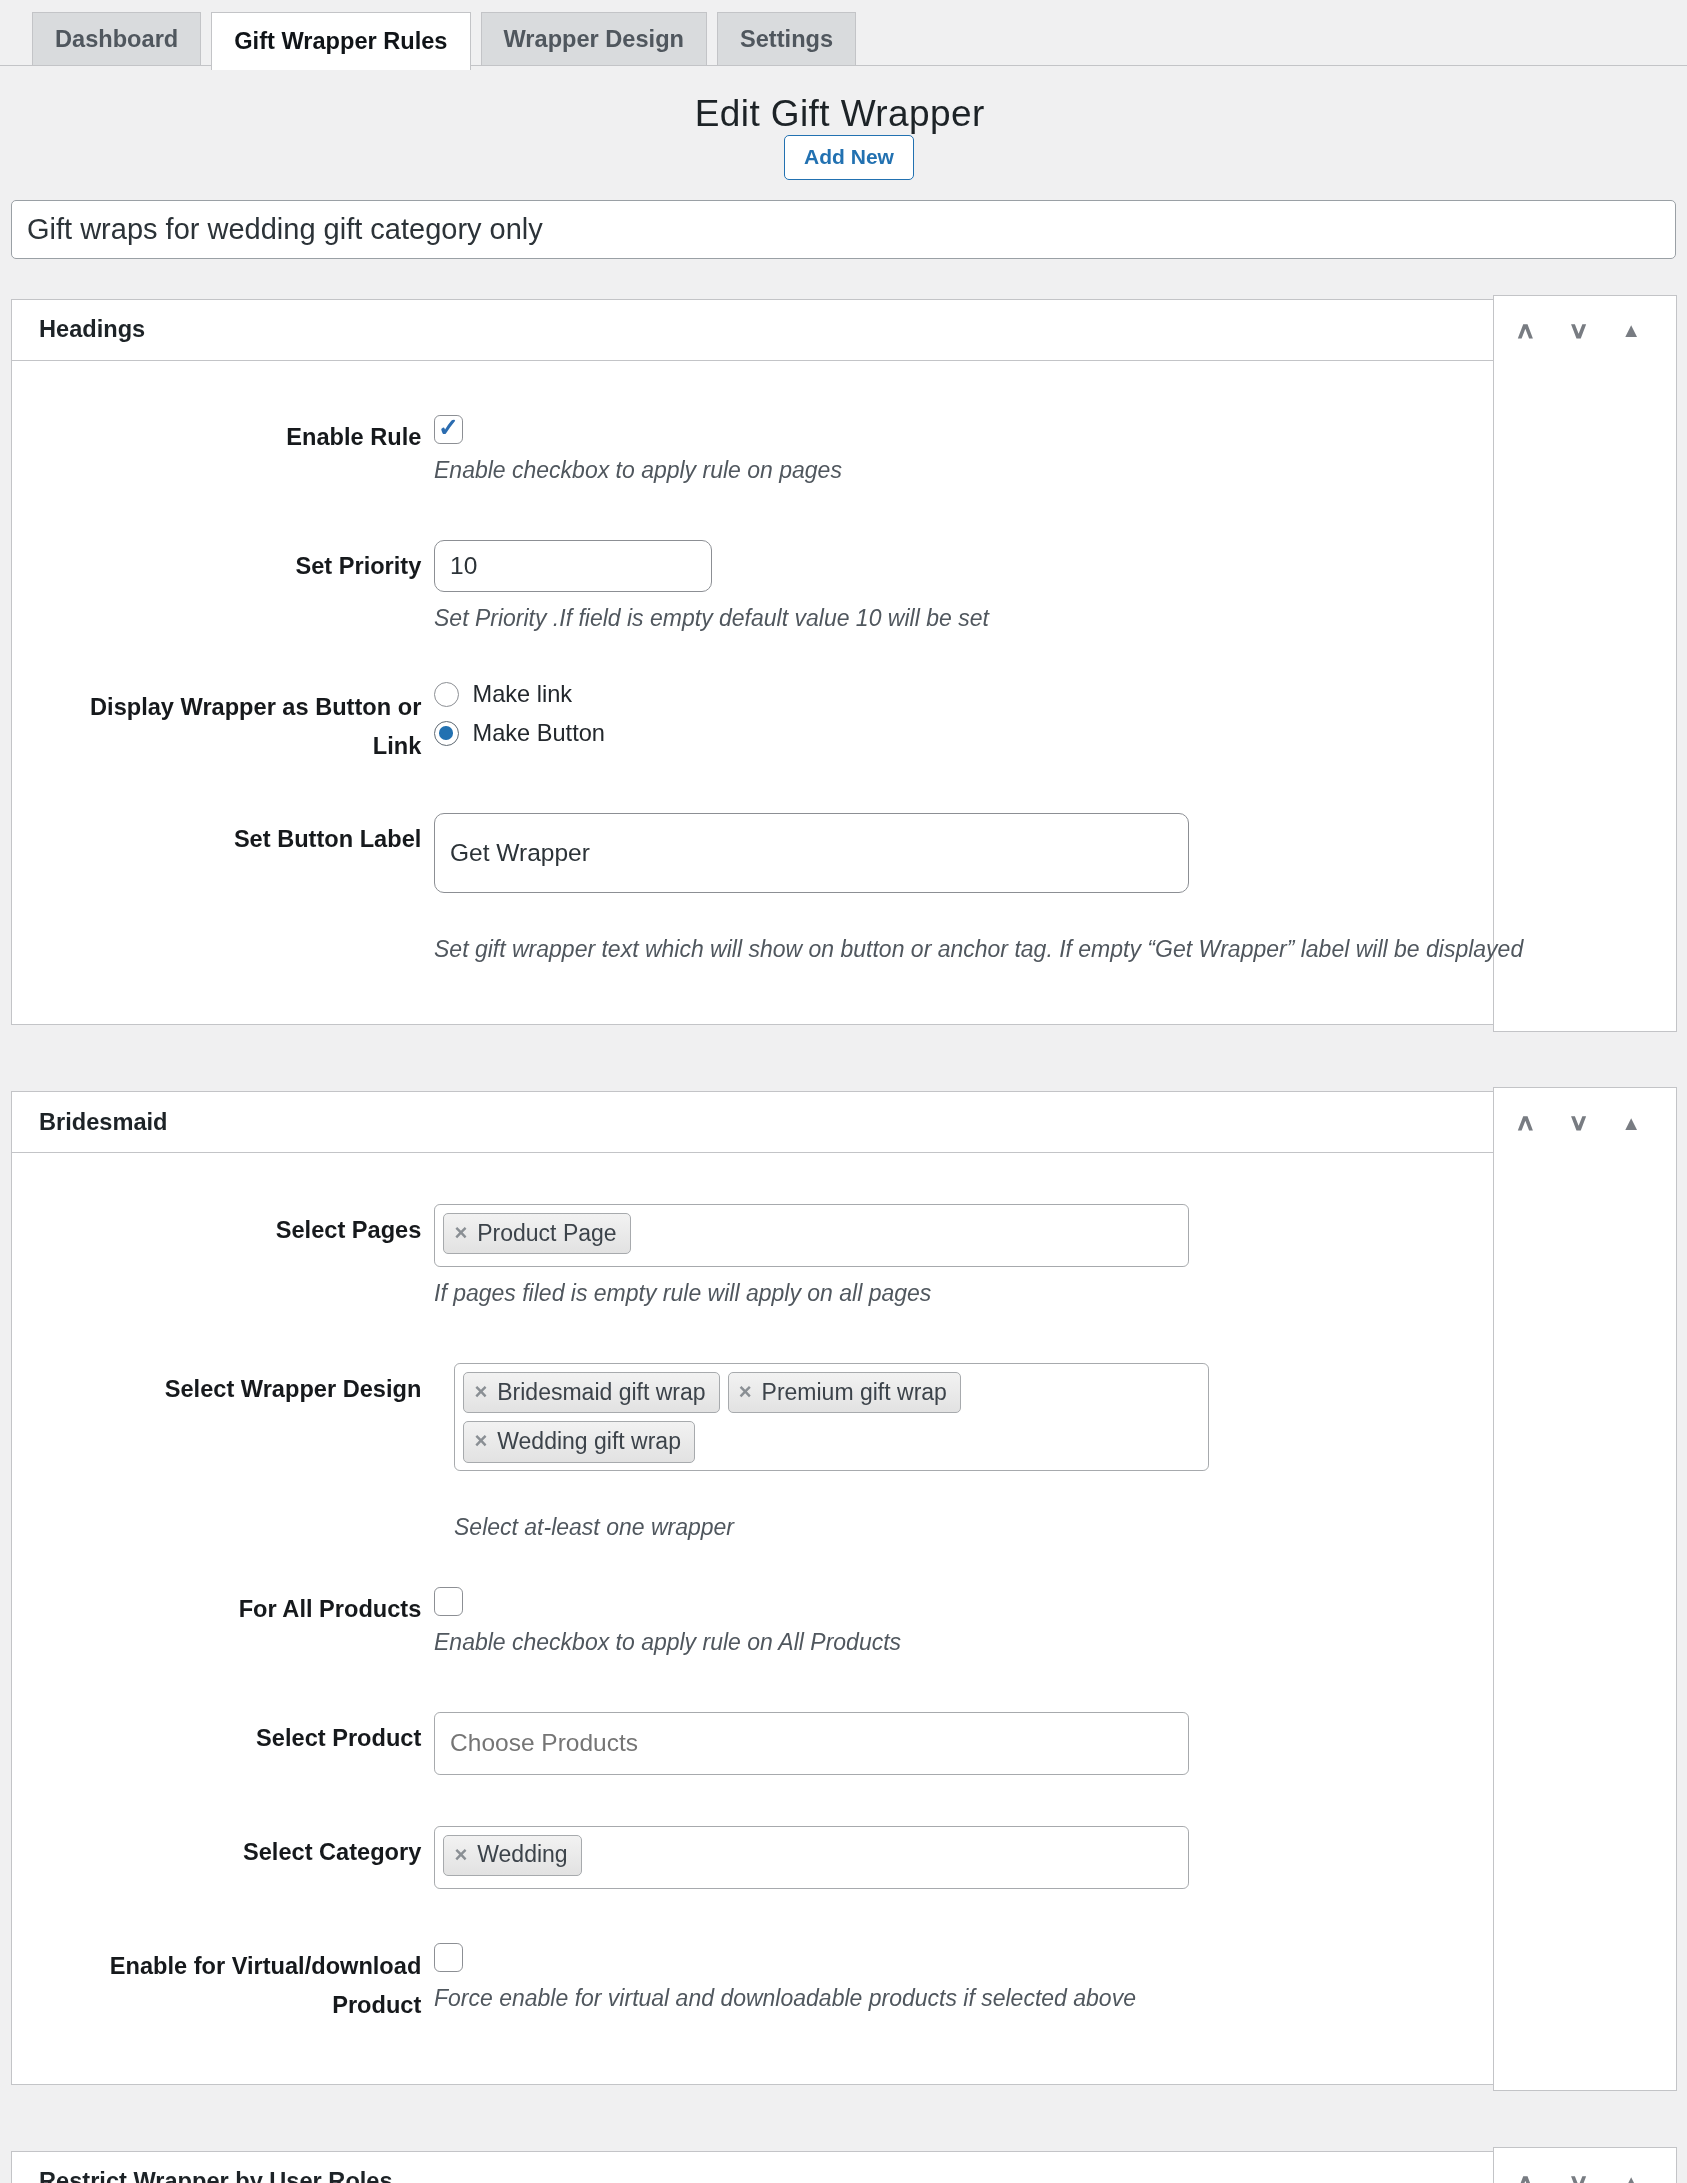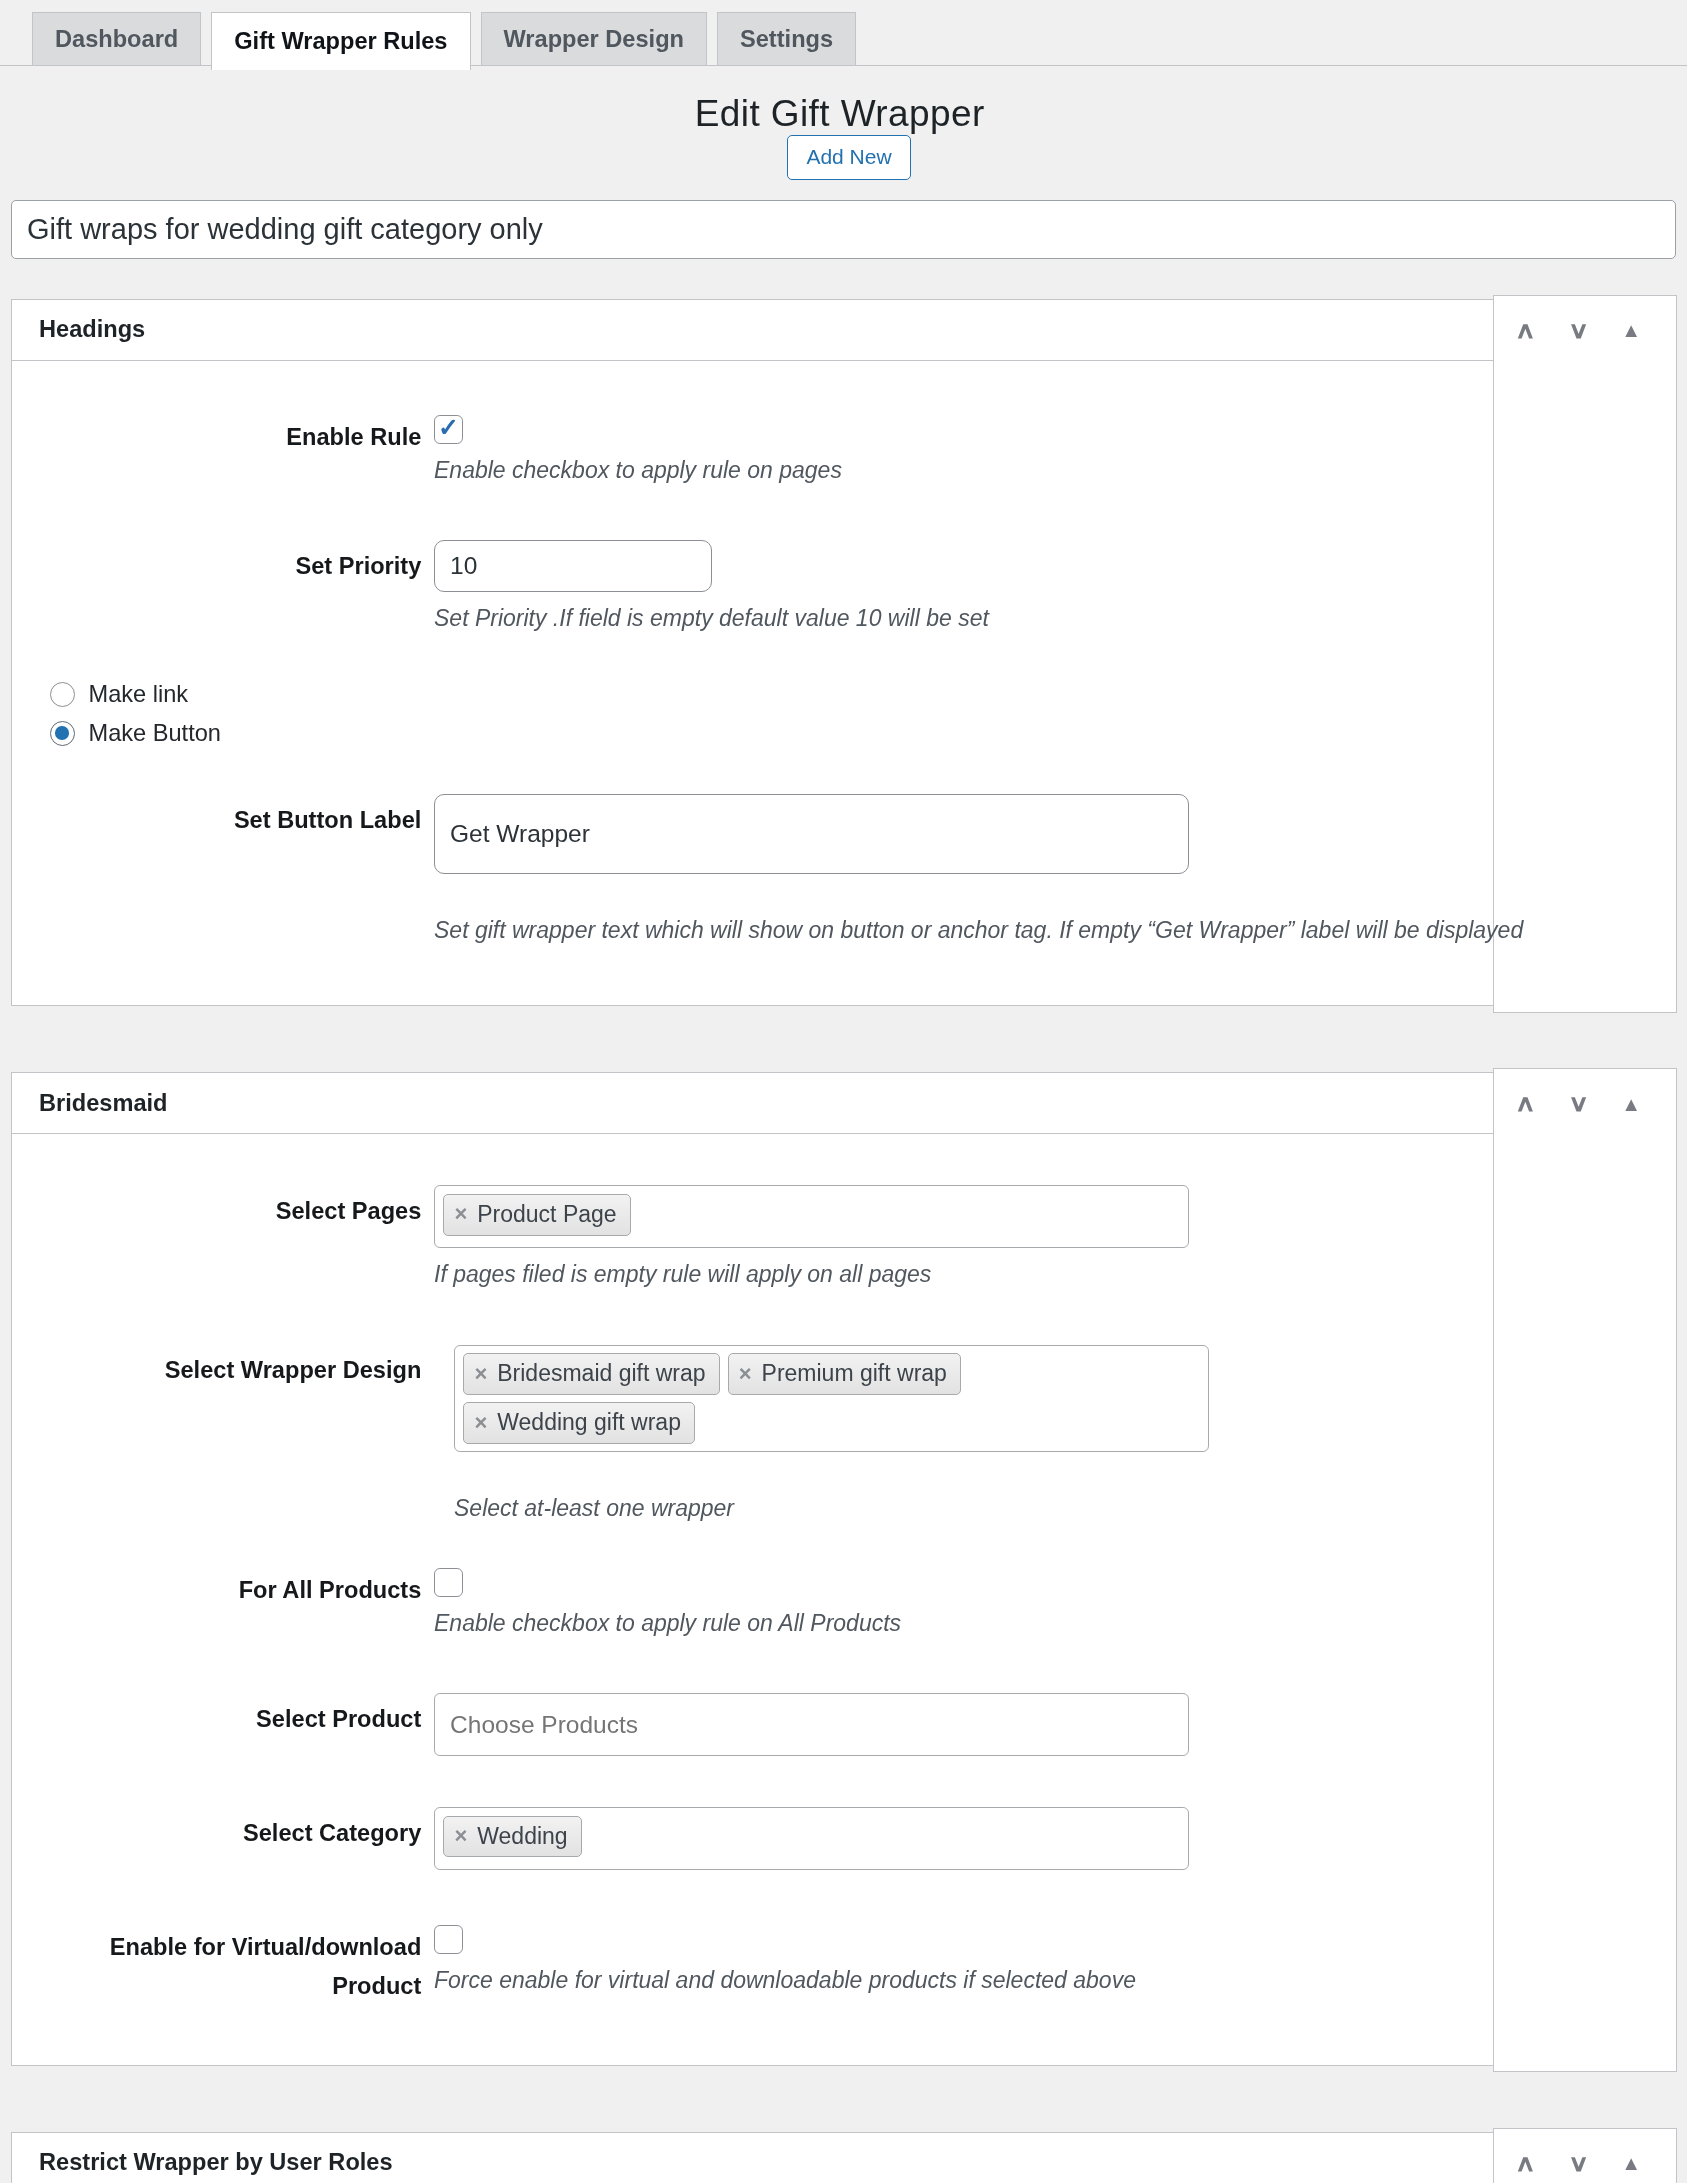--- a/index.html
+++ b/index.html
@@ -45,21 +45,21 @@
     font-size: 37px; font-weight: 400; color: #1d2327;
     margin: 0;
     letter-spacing: 0.4px;
   }
   .add-new-btn {
     margin-left: 18.6px;
     background: #ffffff;
     border: 1.7px solid #2271b1;
     border-radius: 5px;
     color: #2271b1;
-    font-size: 21px; font-weight: 400;
+    font-size: 21px; font-weight: 700;
     font-family: "Liberation Sans", sans-serif;
     padding: 9.3px 18.6px;
     cursor: pointer;
   }
 
   
   .title-input {
     display: block;
     width: 1665px;
     margin: 20px 11px 0 11px;
@@ -281,20 +281,21 @@
 
     <div class="form-row mb-56">
       <div class="row-label">Set Priority</div>
       <div class="row-field">
         <input class="text-input input-small" type="text" value="10" style="">
         <div class="help-text">Set Priority .If field is empty default value 10 will be set</div>
       </div>
     </div>
 
     <div class="form-row mb-56">
+      <div class="row-label">Display Wrapper as Button or Link</div>
       <div class="row-field">
         <div class="radio-option">
           <span class="radio"></span>
           <span class="radio-label">Make link</span>
         </div>
         <div class="radio-option mb-0">
           <span class="radio checked"></span>
           <span class="radio-label">Make Button</span>
         </div>
       </div>

